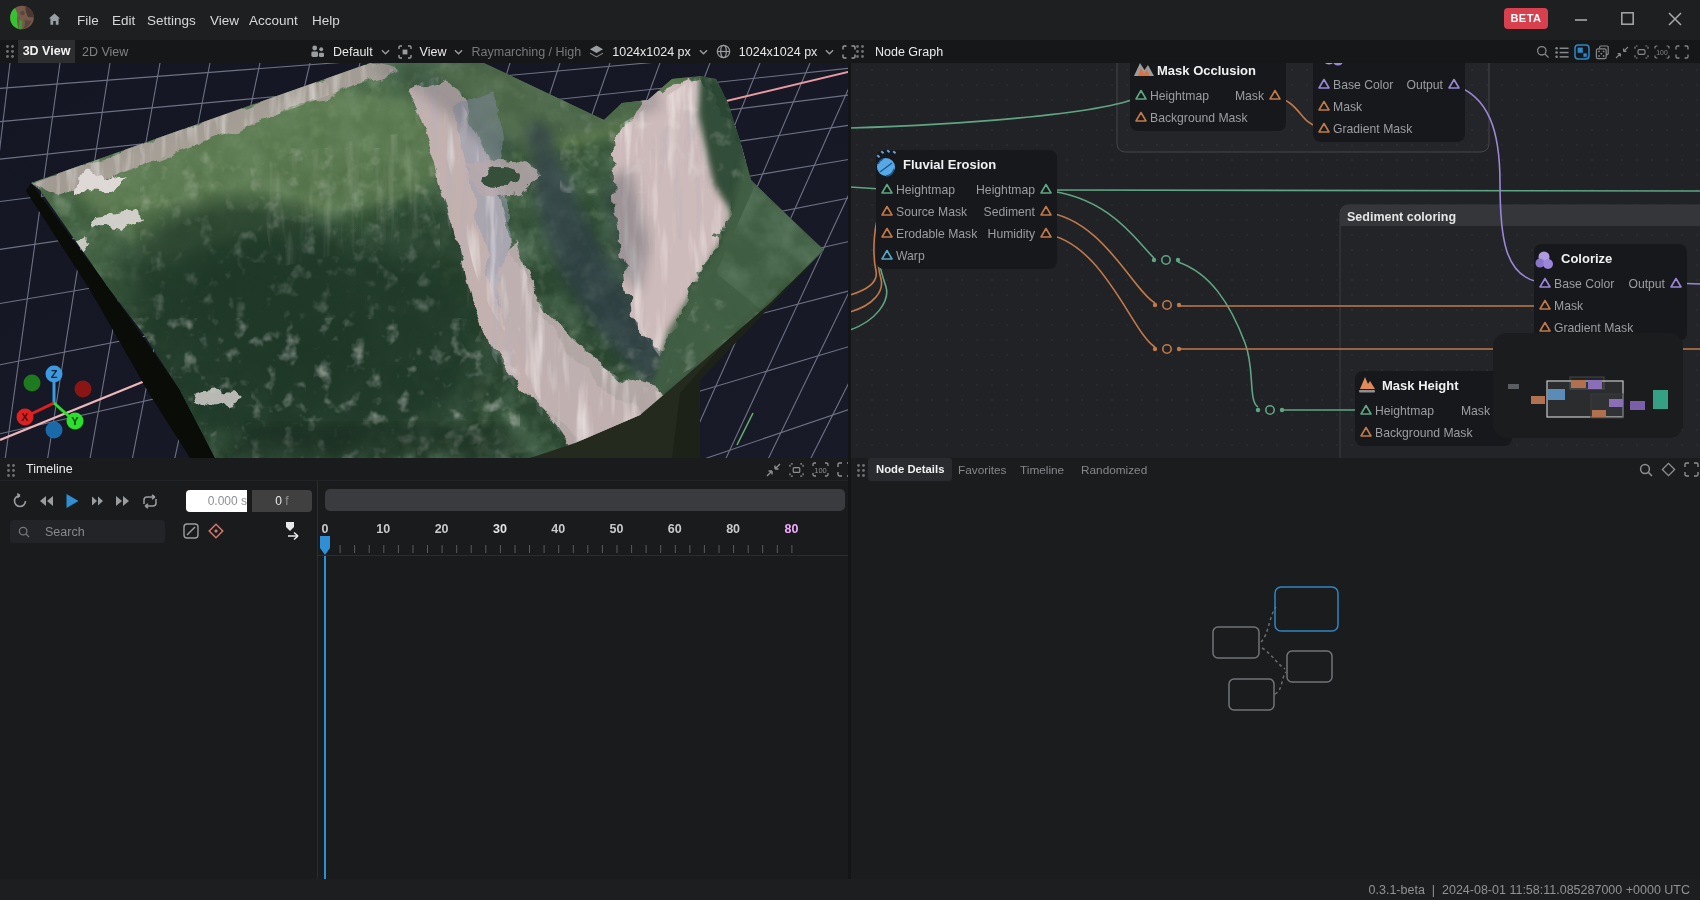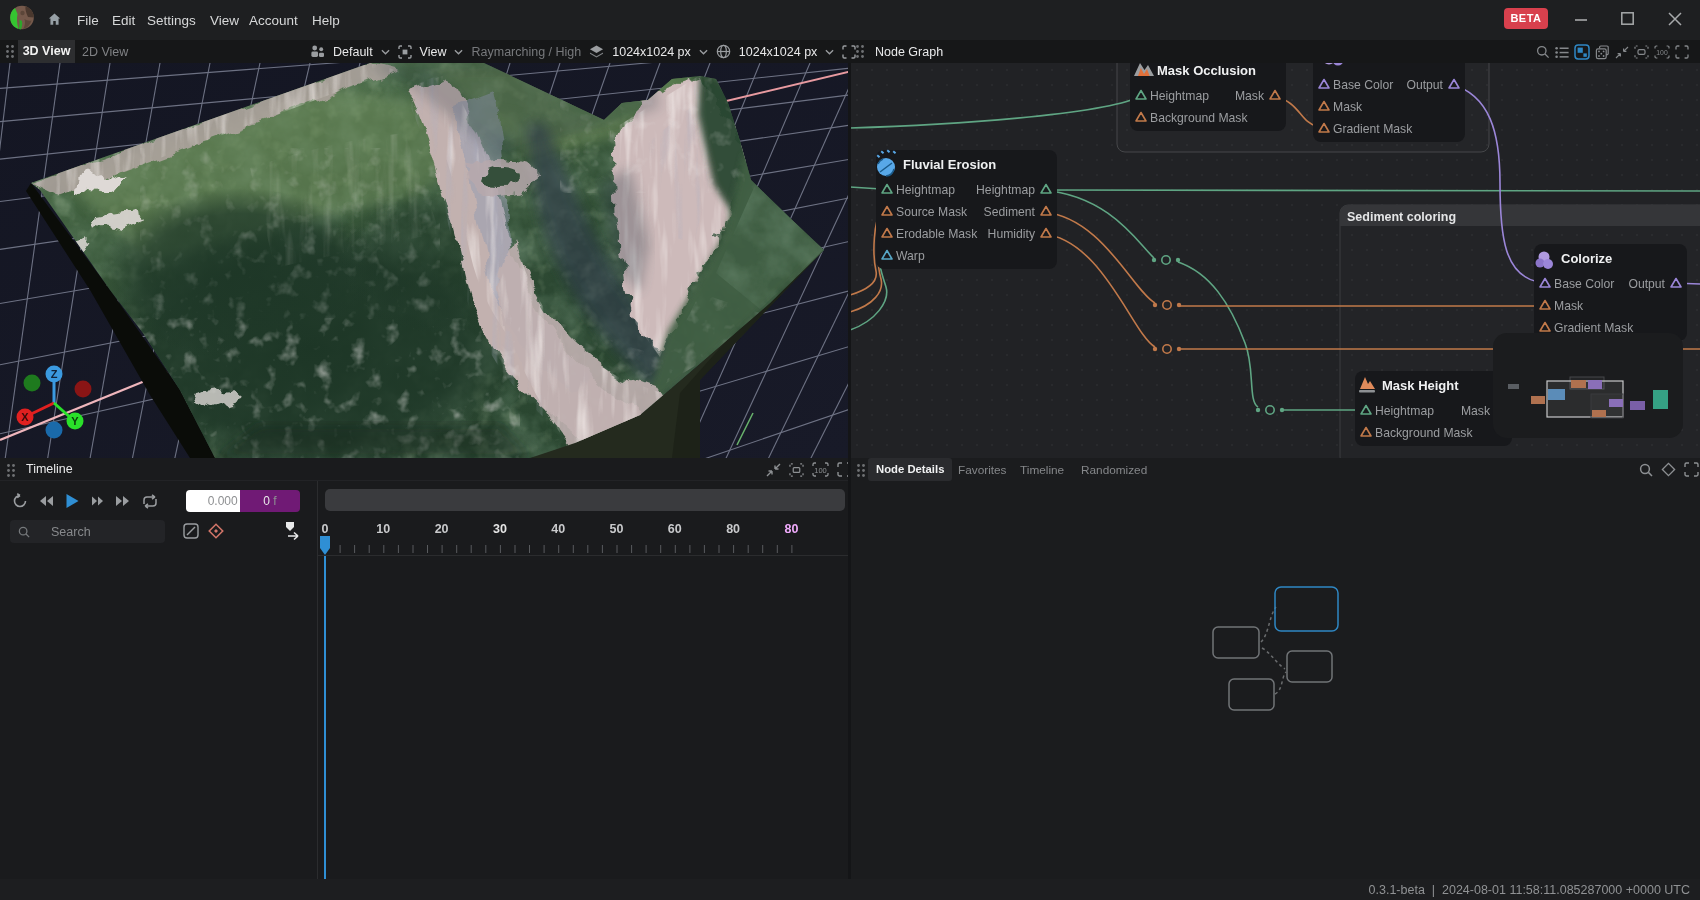--- a/index.html
+++ b/index.html
@@ -537,24 +537,24 @@
       </svg>
  <svg width="15" height="12" viewBox="0 0 15 12" fill="#9a9da0">
         <path d="M1,1 L7,6 L1,11 Z"></path>
         <path d="M8,1 L14,6 L8,11 Z"></path>
       </svg>
  <svg width="18" height="15" viewBox="0 0 18 15" fill="none" stroke="#9a9da0" stroke-width="1.5">
         <path d="M3,10 V6 A3 3 0 0 1 6,3 H14 M14,3 L11,0.8 M14,3 L11,5.2 M15,5 v4 A3 3 0 0 1 12,12 H4 M4,12 L7,9.8 M4,12 L7,14.2"></path>
       </svg>
 </div>
 <div class="abs" style="left:186px;top:32px;width:61px;height:22px;background:#ffffff;border-radius:4px 0 0 4px;color:#8e9092;font-size:12px;text-align:right;line-height:22px">0.000 s</div>
-<div class="abs" style="left:240px;top:32px;width:60px;height:22px;background:#701a75;border-radius:0 4px 4px 0;font-size:12px;text-align:center;line-height:22px"><span style="color:#e8e8e9">0</span> <span style="color:#8e9092">f</span></div>
+<div class="abs" style="left:252px;top:32px;width:60px;height:22px;background:#404040;border-radius:0 4px 4px 0;font-size:12px;text-align:center;line-height:22px"><span style="color:#e8e8e9">0</span> <span style="color:#8e9092">f</span></div>
 <div class="abs" style="left:325px;top:31px;width:520px;height:22px;background:#3a3b3e;border-radius:5px"></div>
 
-<div class="abs" style="left:10px;top:62px;width:155px;height:23px;background:#232427;border-radius:4px;display:flex;align-items:center;padding-left:8px;gap:21px">
+<div class="abs" style="left:10px;top:62px;width:155px;height:23px;background:#232427;border-radius:4px;display:flex;align-items:center;padding-left:8px;gap:15px">
  <svg width="12" height="12" viewBox="0 0 14 14" fill="none" stroke="#76797c" stroke-width="1.5">
         <circle cx="6" cy="6" r="4.4"></circle>
         <line x1="9.4" y1="9.4" x2="13" y2="13"></line>
       </svg>
  <span style="color:#87898c;font-size:12.5px">Search</span>
 </div>
 <svg class="abs" style="left:183px;top:65px" width="16" height="16" viewBox="0 0 16 16" fill="none" stroke="#9a9da0" stroke-width="1.4">
       <rect x="1" y="1" width="14" height="14" rx="3"></rect>
       <line x1="4" y1="12" x2="12" y2="4"></line>
     </svg>

